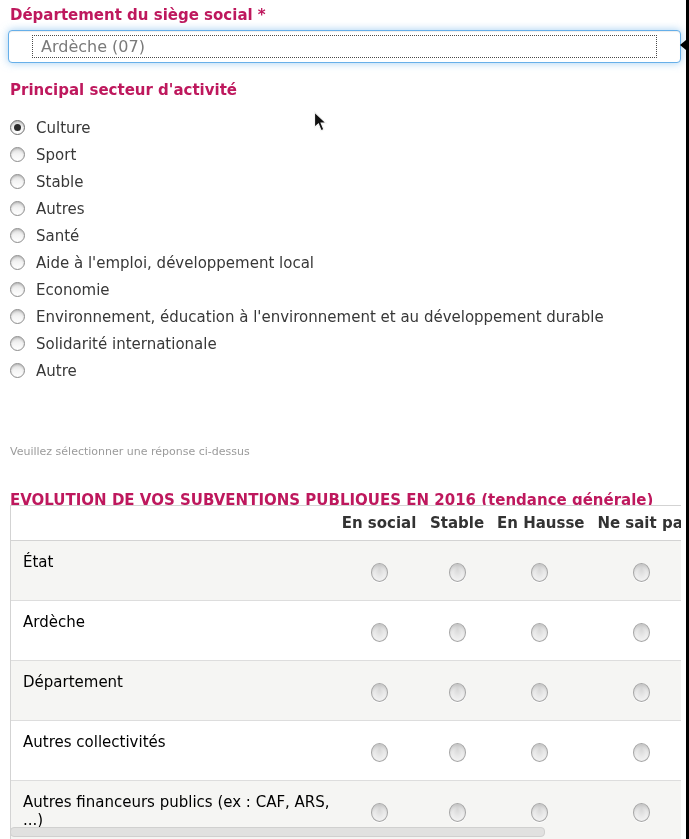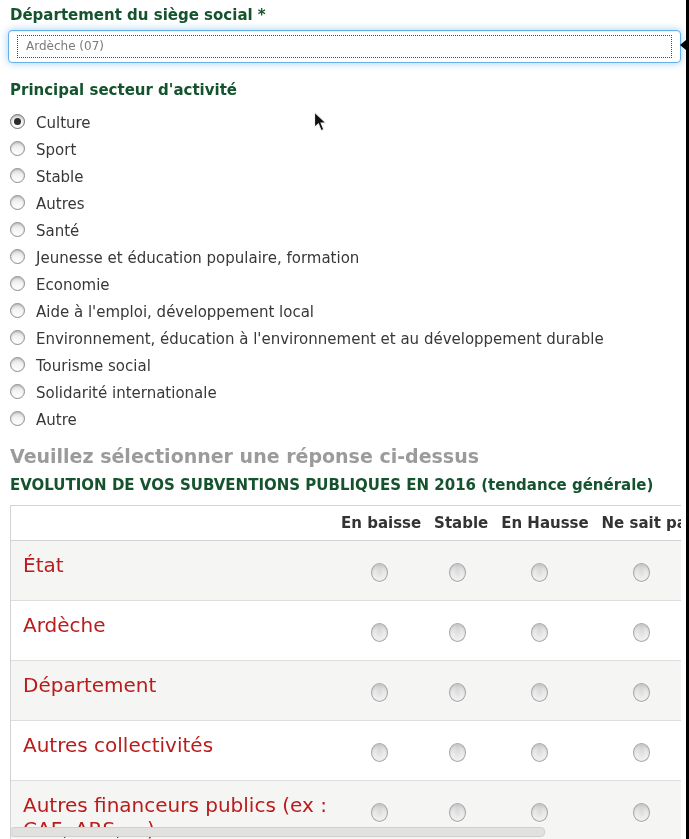--- a/index.html
+++ b/index.html
@@ -2,65 +2,65 @@
 <html><head>
 <meta charset="utf-8">
 <style>
   html,body{margin:0;padding:0;}
   body{
     width:689px;height:839px;position:relative;overflow:hidden;
     background:#ffffff;
     font-family:"DejaVu Sans","Liberation Sans",sans-serif;
     color:#333;
   }
-  .q-label{position:absolute;left:10px;font-weight:bold;font-size:15px;color:#14532d;}
+  .q-label{position:absolute;left:10px;font-weight:bold;font-size:15px;color:#be185d;}
   #dept-label{top:6px;}
   
   .text-input{
     position:absolute;top:30px;left:8px;width:673px;height:33px;box-sizing:border-box;
     background:#fff;border:1px solid #66afe9;border-radius:4px;
     box-shadow:inset 0 1px 1px rgba(0,0,0,.075),0 0 8px rgba(102,175,233,.6);
     display:flex;align-items:center;cursor:text;
   }
   .input-inner{
-    flex:1;margin:0 9px;height:21px;line-height:21px;
+    flex:1;margin:0 24px;height:21px;line-height:21px;
     outline:1px dotted #4a4a4a;padding-left:8px;
-    font-size:12px;color:#7a7a7a;white-space:nowrap;overflow:hidden;
+    font-size:16px;color:#7a7a7a;white-space:nowrap;overflow:hidden;
   }
   #sector-label{top:81px;text-align:center;}
   
   #sector-options{position:absolute;top:114px;left:10px;}
-  .radio-item{display:flex;align-items:flex-start;height:27px;cursor:pointer;}
+  .radio-item{display:flex;align-items:center;height:27px;cursor:pointer;}
   .radio{
     width:15px;height:15px;border-radius:50%;box-sizing:border-box;
     border:1px solid #8d8d8d;position:relative;flex:0 0 auto;
     background:linear-gradient(180deg,#d9d9d9 0%,#f3f3f3 45%,#ffffff 100%);
     box-shadow:inset 0 1px 2px rgba(0,0,0,.18);
   }
   .radio.selected{border-color:#6f6f6f;}
   .radio.selected::after{
     content:"";position:absolute;left:3px;top:3px;width:7px;height:7px;
     border-radius:50%;background:#2b2b2b;
   }
   .radio-label{margin-left:11px;font-size:15px;color:#383838;}
-  .hint{position:absolute;top:445px;left:10px;font-size:19px;color:#9b9b9b;font-weight:bold;}
-  #matrix-title{top:476px;font-size:15px;}
+  .hint{position:absolute;top:445px;left:10px;font-size:11px;color:#9b9b9b;}
+  #matrix-title{top:491px;font-size:15px;}
   
   .table-wrap{
     position:absolute;top:505px;left:10px;width:671px;height:334px;overflow:hidden;
   }
   .matrix{
     width:840px;box-sizing:border-box;background:#fff;
     border:1px solid #d3d3d3;
   }
   .m-row{display:flex;}
   .m-head{height:34px;background:#fff;border-bottom:1px solid #d3d3d3;}
   .m-body{height:59px;border-bottom:1px solid #dddddd;}
   .m-body.striped{background:#f5f5f3;}
-  .m-label-cell{flex:0 0 330px;box-sizing:border-box;padding:12px 0 0 12px;font-size:20px;color:#b91c1c;}
+  .m-label-cell{flex:0 0 330px;box-sizing:border-box;padding:12px 0 0 12px;font-size:15px;color:#000000;}
   .m-col{box-sizing:border-box;display:flex;justify-content:center;}
   .m-col.c1{flex:0 0 76px;}
   .m-col.c2{flex:0 0 80px;}
   .m-col.c3{flex:0 0 84px;}
   .m-col.c4{flex:0 0 120px;}
   .m-head .m-col{align-items:center;font-weight:bold;font-size:15px;color:#333;white-space:nowrap;}
   .m-body .m-col{align-items:flex-start;padding-top:22px;}
   .mradio{
     width:17px;height:19px;border-radius:50%;box-sizing:border-box;
     border:1px solid #a6a6a6;cursor:pointer;
@@ -109,57 +109,49 @@
     <div class="radio-item">
       <span class="radio"></span>
       <span class="radio-label">Autres</span>
     </div>
     <div class="radio-item">
       <span class="radio"></span>
       <span class="radio-label">Santé</span>
     </div>
     <div class="radio-item">
       <span class="radio"></span>
-      <span class="radio-label">Jeunesse et éducation populaire, formation</span>
+      <span class="radio-label">Aide à l'emploi, développement local</span>
     </div>
     <div class="radio-item">
       <span class="radio"></span>
       <span class="radio-label">Economie</span>
     </div>
     <div class="radio-item">
       <span class="radio"></span>
-      <span class="radio-label">Aide à l'emploi, développement local</span>
-    </div>
-    <div class="radio-item">
-      <span class="radio"></span>
       <span class="radio-label">Environnement, éducation à l'environnement et au développement durable</span>
-    </div>
-    <div class="radio-item">
-      <span class="radio"></span>
-      <span class="radio-label">Tourisme social</span>
     </div>
     <div class="radio-item">
       <span class="radio"></span>
       <span class="radio-label">Solidarité internationale</span>
     </div>
     <div class="radio-item">
       <span class="radio"></span>
       <span class="radio-label">Autre</span>
     </div>
   </div>
 
 <div class="hint">Veuillez sélectionner une réponse ci-dessus</div>
 
 <div class="q-label" id="matrix-title">EVOLUTION DE VOS SUBVENTIONS PUBLIQUES EN 2016 (tendance générale)</div>
 
 <div class="table-wrap">
   <div class="matrix">
     <div class="m-row m-head" id="matrix-head">
       <div class="m-label-cell"></div>
-    <div class="m-col c1">En baisse</div>
+    <div class="m-col c1">En social</div>
         <div class="m-col c2">Stable</div>
         <div class="m-col c3">En Hausse</div>
         <div class="m-col c4">Ne sait pas</div>
       </div>
     <div id="matrix-body">
         <div class="m-row m-body striped">
           <div class="m-label-cell">État</div>
           <div class="m-col c1">
             <span class="mradio"></span>
           </div>

